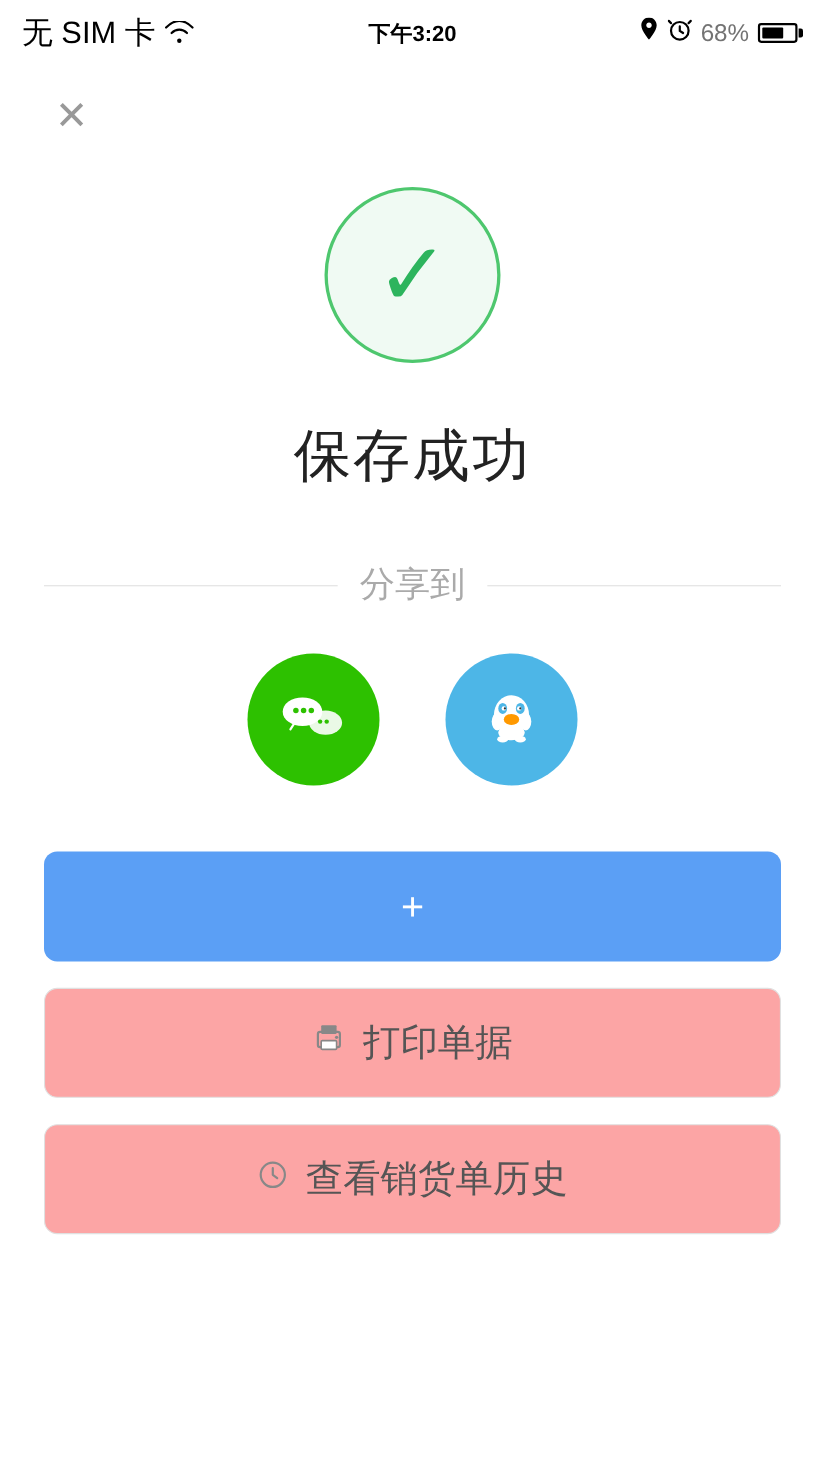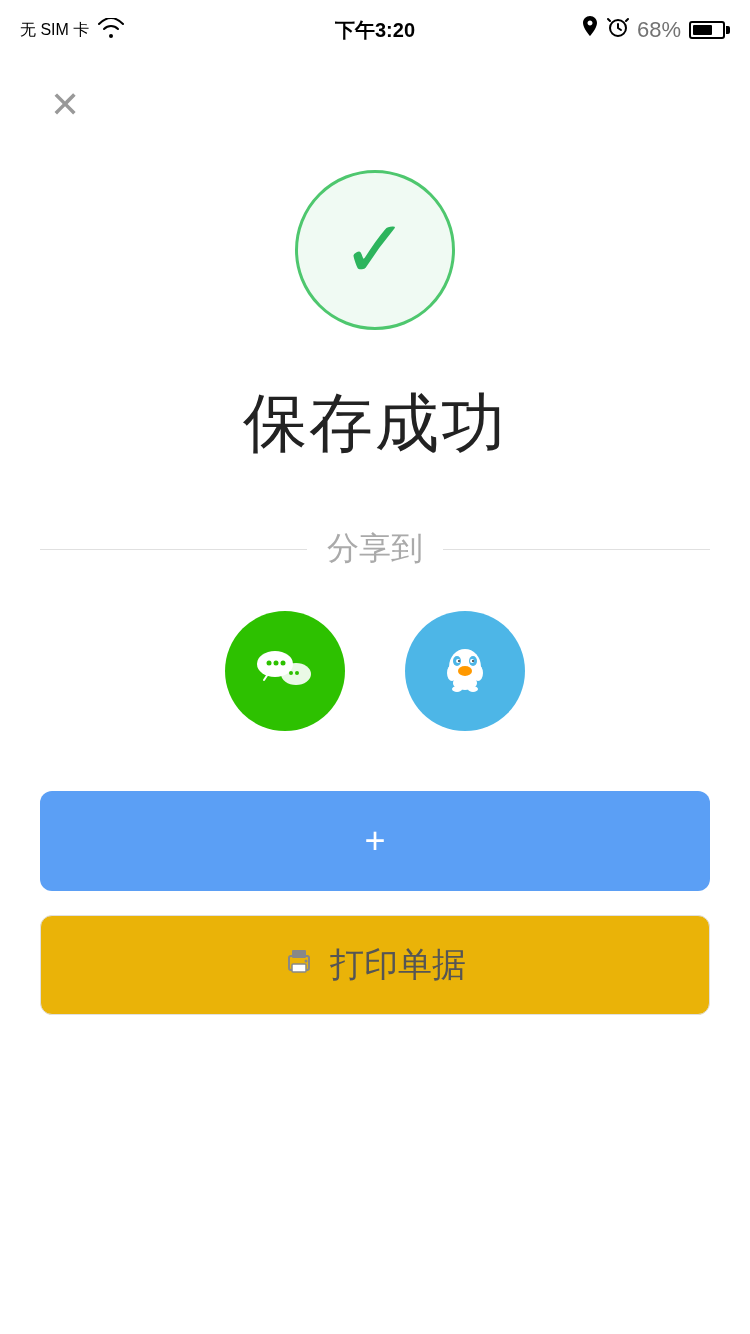--- a/index.html
+++ b/index.html
@@ -23,21 +23,21 @@
       align-items: center;
       justify-content: space-between;
       padding: 0 20px;
       flex-shrink: 0;
     }
 
     .status-left {
       display: flex;
       align-items: center;
       gap: 8px;
-      font-size: 16px;
+      font-size: 28px;
       color: #000;
       font-weight: 500;
     }
 
     .status-center {
       font-size: 20px;
       font-weight: 600;
       color: #000;
       position: absolute;
       left: 50%;
@@ -98,21 +98,21 @@
     }
 
     .checkmark {
       font-size: 80px;
       color: #2db45d;
       line-height: 1;
     }
 
     
     .success-title {
-      font-size: 64px;
+      font-size: 52px;
       color: #222;
       font-weight: 500;
       margin-bottom: 60px;
       letter-spacing: 2px;
     }
 
     
     .share-section {
       width: 100%;
       margin-bottom: 60px;
@@ -198,21 +198,21 @@
 
     .btn-primary .btn-icon {
       font-size: 36px;
       font-weight: 300;
     }
 
     .btn-secondary {
       width: 100%;
       height: 100px;
       border-radius: 12px;
-      background: #eab308;
+      background: #fca5a5;
       border: 1px solid #e0e0e0;
       display: flex;
       align-items: center;
       justify-content: center;
       gap: 16px;
       cursor: pointer;
       font-size: 34px;
       color: #555;
       font-weight: 400;
     }
@@ -359,16 +359,25 @@
         <svg width="30" height="28" viewBox="0 0 30 28" fill="none">
           <rect x="5" y="8" width="20" height="14" rx="2" stroke="#888" stroke-width="2" fill="none"></rect>
           <rect x="8" y="2" width="14" height="8" rx="1" fill="#888"></rect>
           <rect x="8" y="16" width="14" height="8" rx="1" fill="white" stroke="#888" stroke-width="1.5"></rect>
           <circle cx="22" cy="13" r="1.5" fill="#888"></circle>
         </svg>
       </span>
       <span>打印单据</span>
     </button>
 
+    <button class="btn-secondary">
+      <span class="btn-icon-gray">
+        <svg width="28" height="28" viewBox="0 0 28 28" fill="none">
+          <circle cx="14" cy="14" r="11" stroke="#888" stroke-width="2" fill="none"></circle>
+          <path d="M14 8v6l4 3" stroke="#888" stroke-width="2" stroke-linecap="round" stroke-linejoin="round"></path>
+        </svg>
+      </span>
+      <span>查看销货单历史</span>
+    </button>
 
   </div>
 
 </div>
 
 </body></html>

